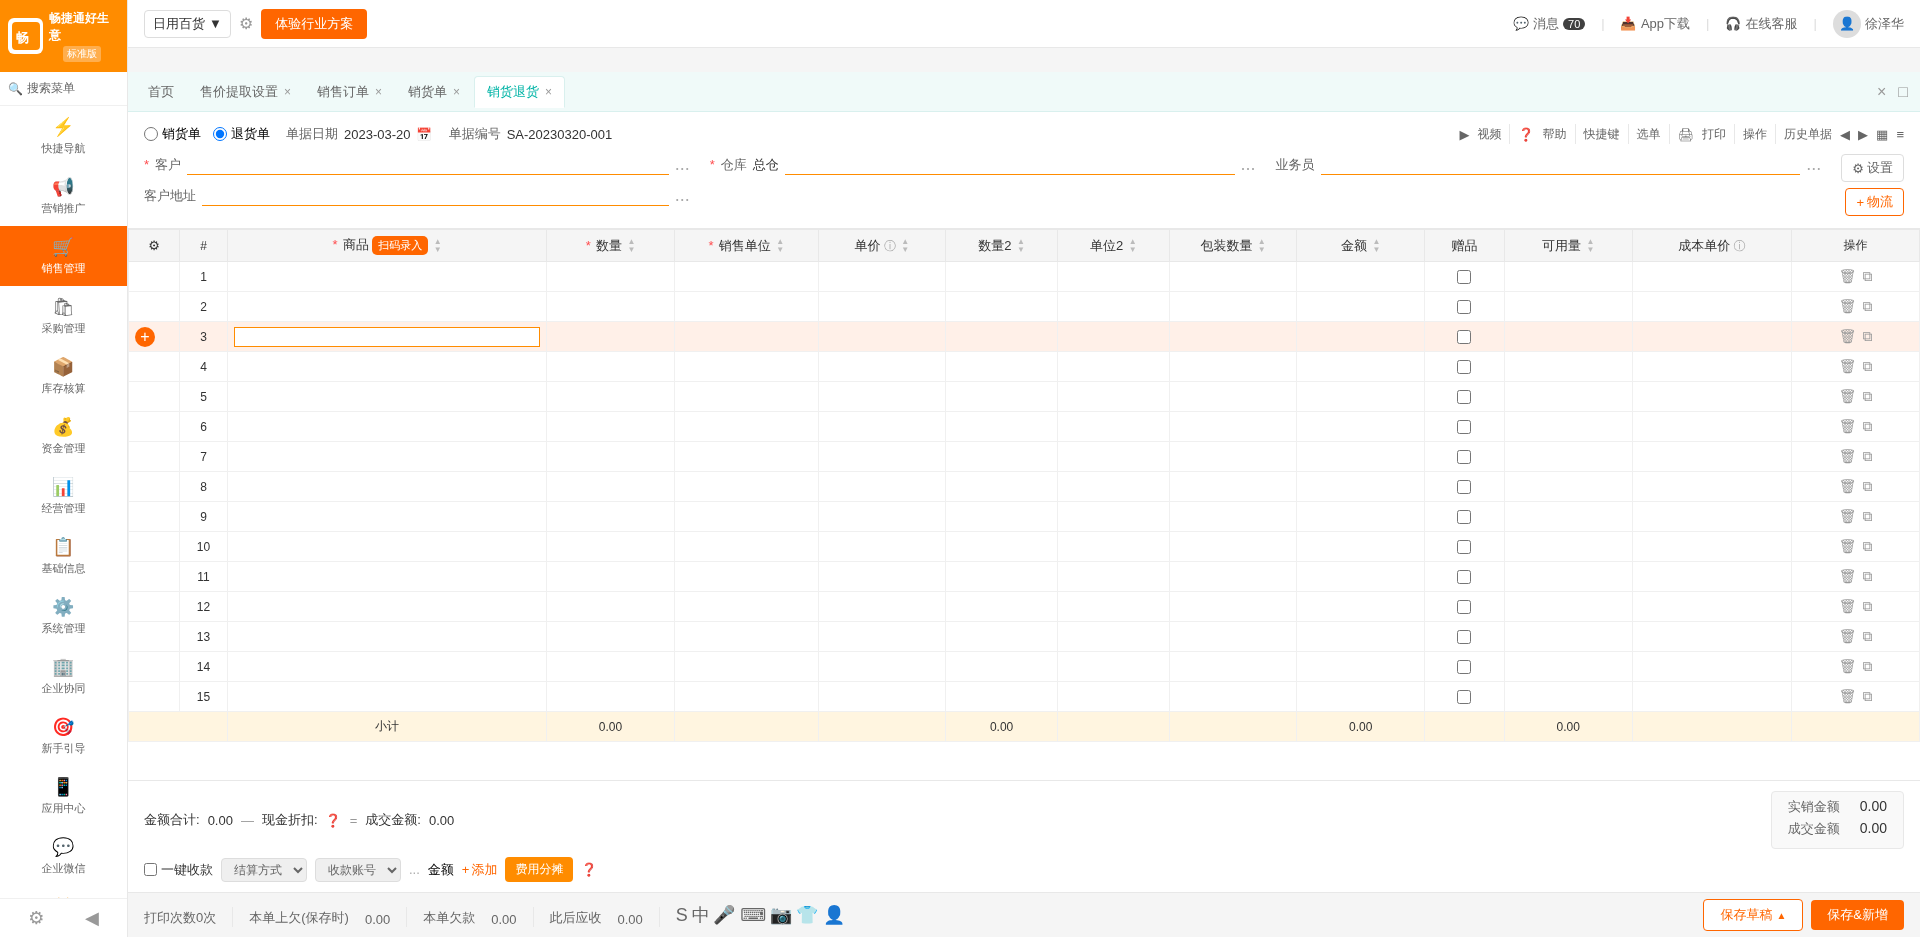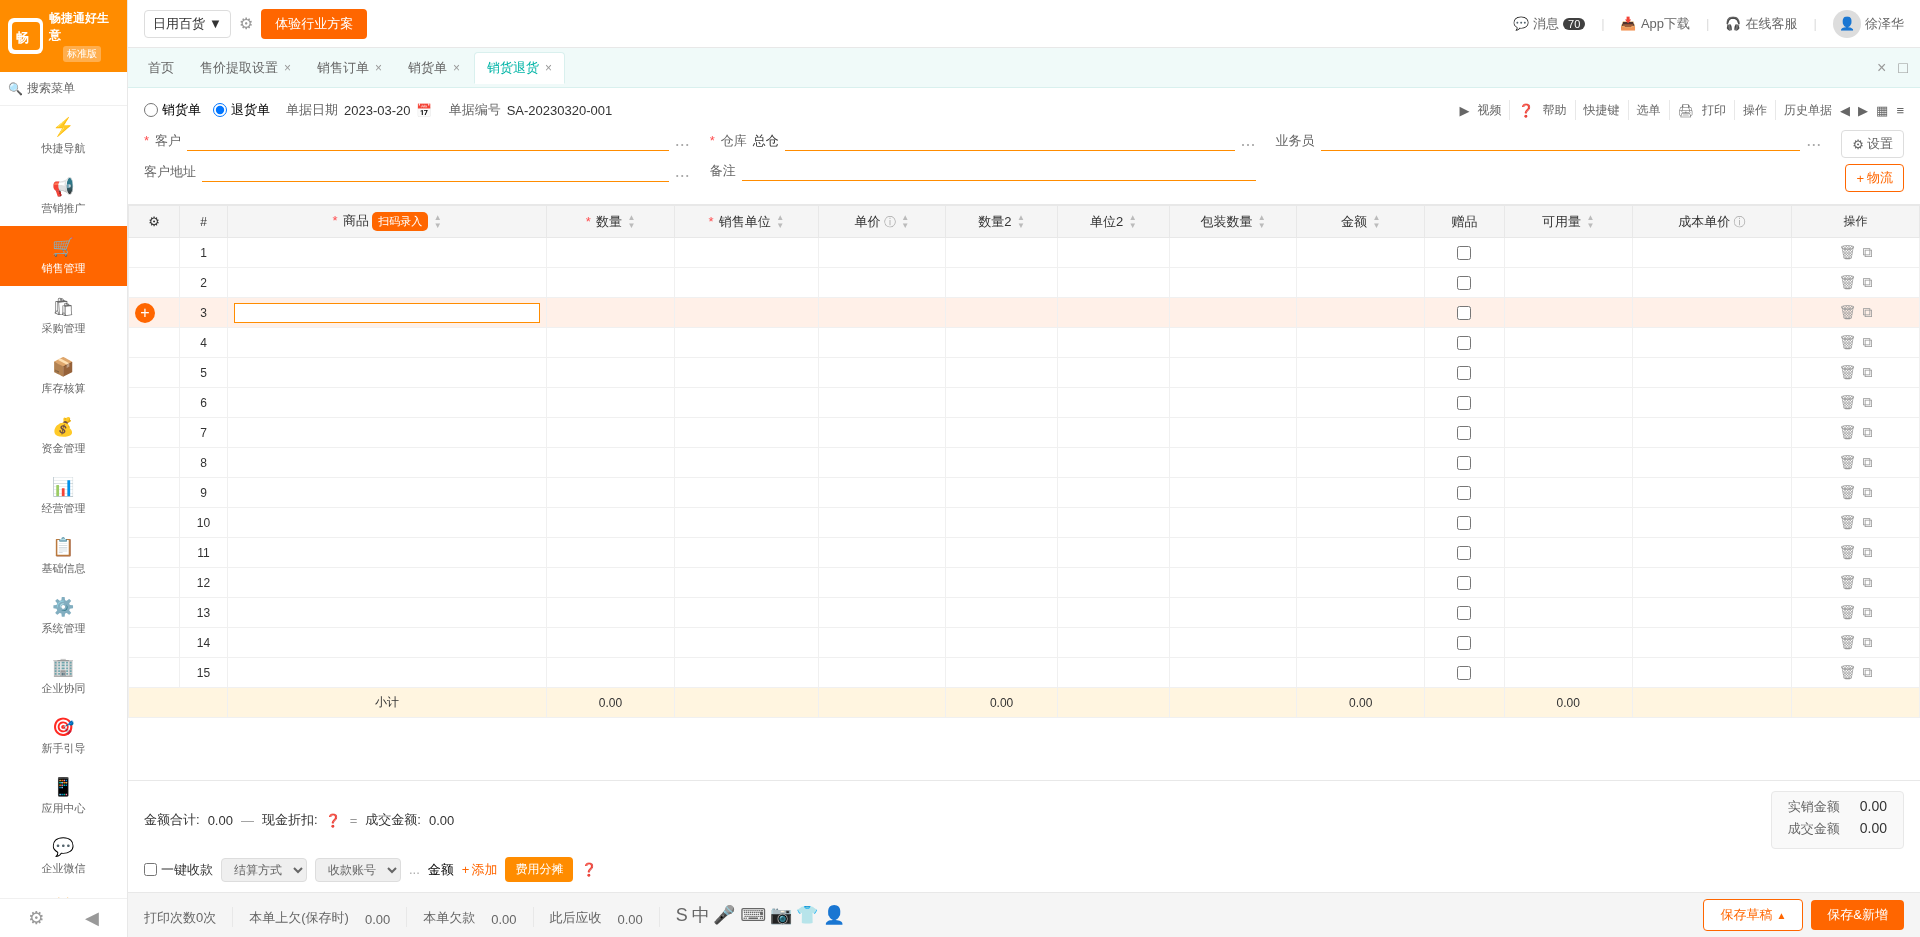--- a/index.html
+++ b/index.html
@@ -31,21 +31,21 @@
     .topbar-left { display: flex; align-items: center; gap: 8px; }
     .topbar-select { display: flex; align-items: center; gap: 4px; padding: 4px 8px; border: 1px solid #ddd; border-radius: 4px; cursor: pointer; color: #333; background: #fff; }
     .topbar-gear { font-size: 16px; color: #999; cursor: pointer; }
     .btn-trial { background: #ff6600; color: #fff; border: none; border-radius: 4px; padding: 6px 14px; cursor: pointer; font-size: 13px; }
     .topbar-right { display: flex; align-items: center; gap: 16px; color: #666; font-size: 13px; }
     .topbar-right-item { display: flex; align-items: center; gap: 4px; cursor: pointer; }
     .badge { background: #404040; color: #fff; border-radius: 10px; padding: 0 5px; font-size: 11px; min-width: 18px; text-align: right; }
     .avatar { width: 28px; height: 28px; border-radius: 50%; background: #ddd; display: flex; align-items: center; justify-content: center; }
 
     
-    .tabs-bar { background: #f0faf9; border-bottom: 1px solid #d9f0ee; display: flex; align-items: center; height: 40px; padding: 0 8px; gap: 2px; }
+    .tabs-bar { background: #f0faf9; border-bottom: 1px solid #d9f0ee; display: flex; align-items: center; height: 40px; padding: 0 8px; gap: 2px; margin-top: 24px; }
     .tab { display: flex; align-items: center; gap: 4px; padding: 6px 12px; border-radius: 4px 4px 0 0; cursor: pointer; font-size: 13px; color: #666; white-space: nowrap; }
     .tab.active { background: #fff; color: #00b4a6; border: 1px solid #d9f0ee; border-bottom: 1px solid #fff; font-weight: 500; }
     .tab-close { font-size: 12px; color: #999; margin-left: 2px; }
     .tabs-actions { margin-left: auto; display: flex; gap: 4px; }
     .tabs-action-btn { background: none; border: none; cursor: pointer; color: #999; font-size: 16px; padding: 2px 4px; }
 
     
     .content { flex: 1; background: #f5f5f5; overflow: hidden; display: flex; flex-direction: column; }
     .form-panel { background: #fff; padding: 12px 16px; border-bottom: 1px solid #e8e8e8; }
 
@@ -345,24 +345,20 @@
           </div>
         </div>
         <div class="form-col">
           <div class="form-row">
             <span class="required-star">*</span>
             <span class="form-label">仓库</span>
             <span class="form-value">总仓</span>
             <input class="form-input-underline" type="text" style="">
             <span class="form-input-dots">...</span>
           </div>
-          <div class="form-row">
-            <span class="form-label">备注</span>
-            <input class="form-input-underline" type="text" style="flex: 1 1 0%;">
-          </div>
         </div>
         <div class="form-col">
           <div class="form-row">
             <span class="form-label">业务员</span>
             <input class="form-input-underline" type="text" style="">
             <span class="form-input-dots">...</span>
           </div>
         </div>
         <div class="form-right-btns">
           <button class="btn-setting">

